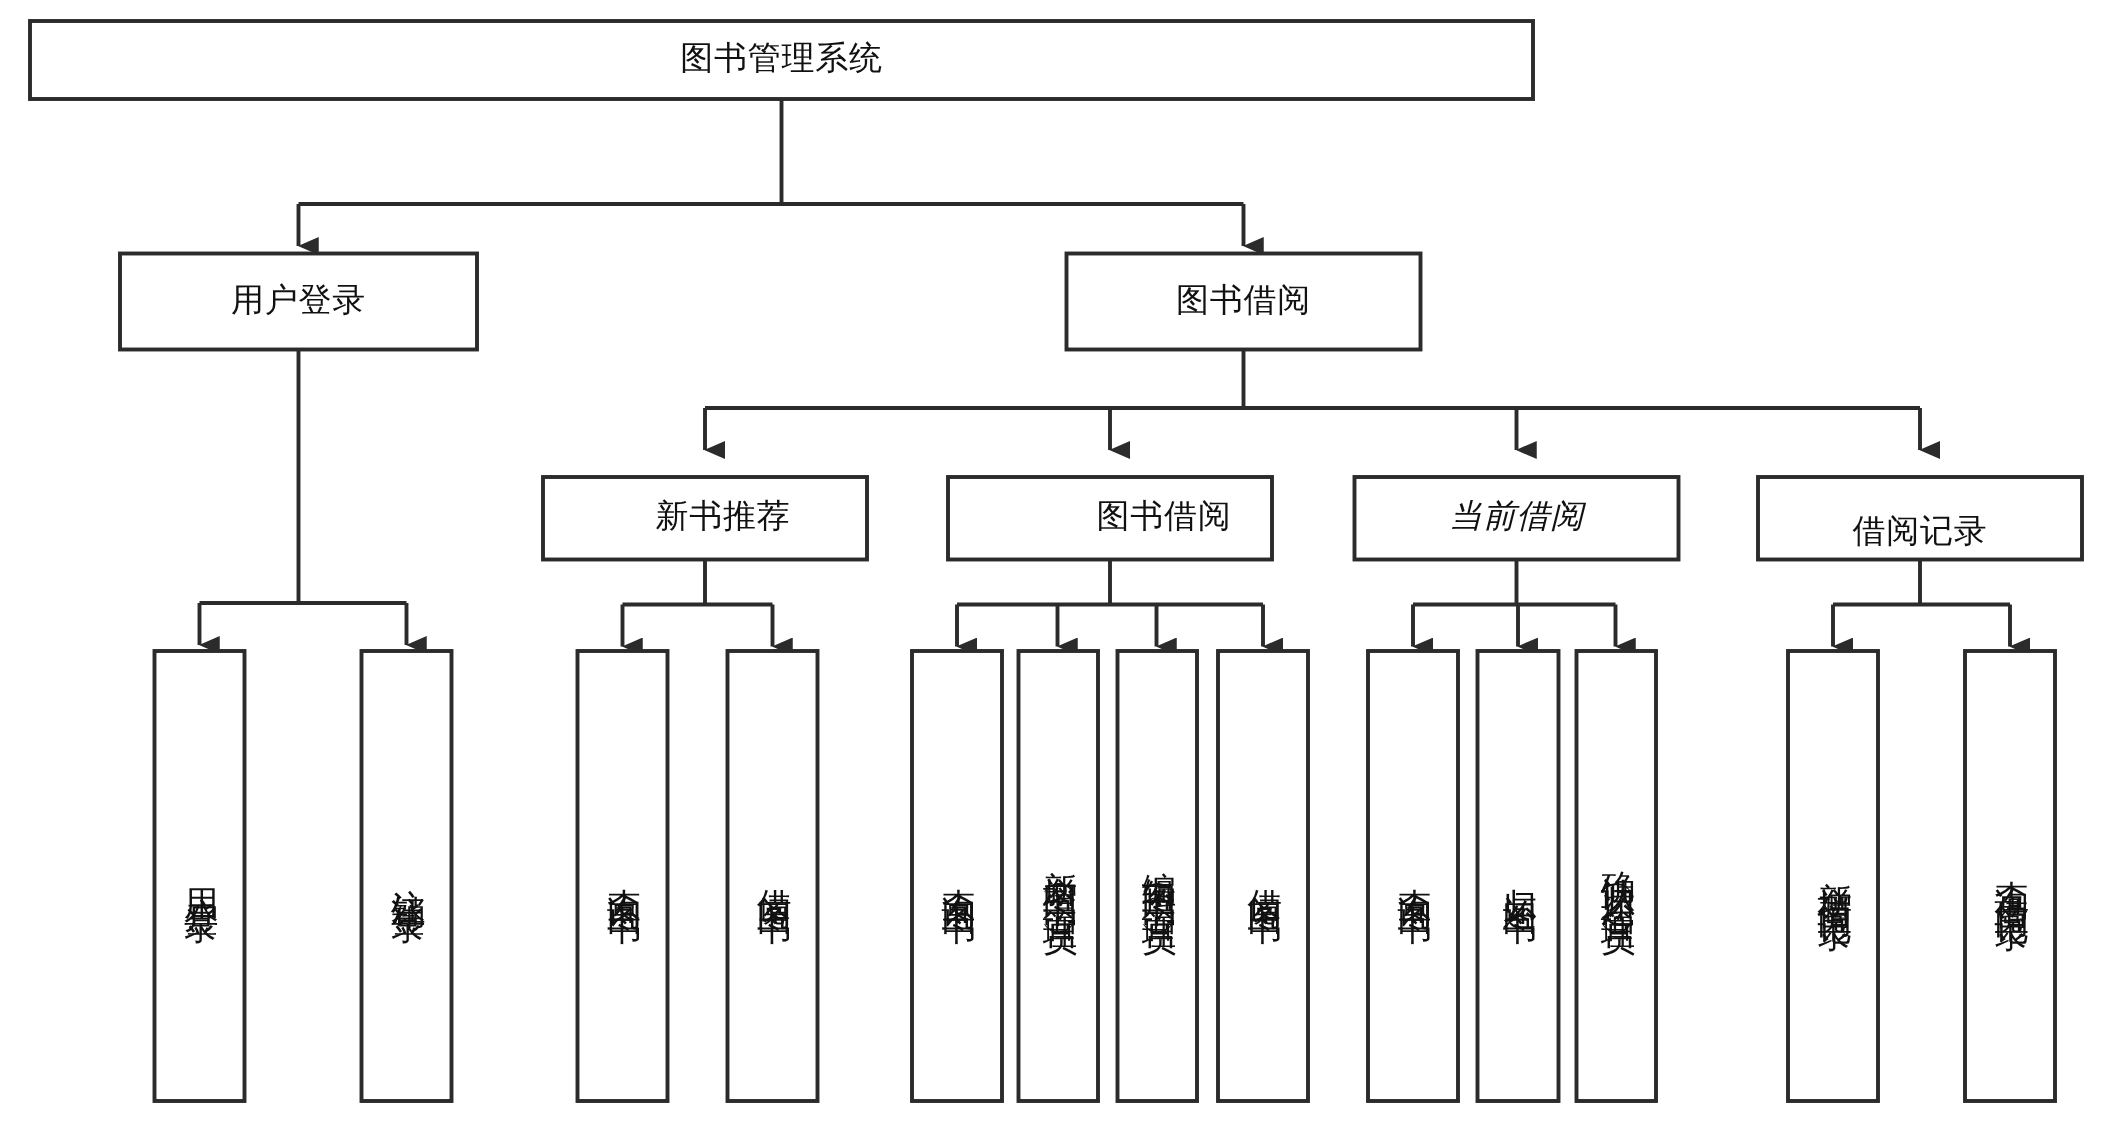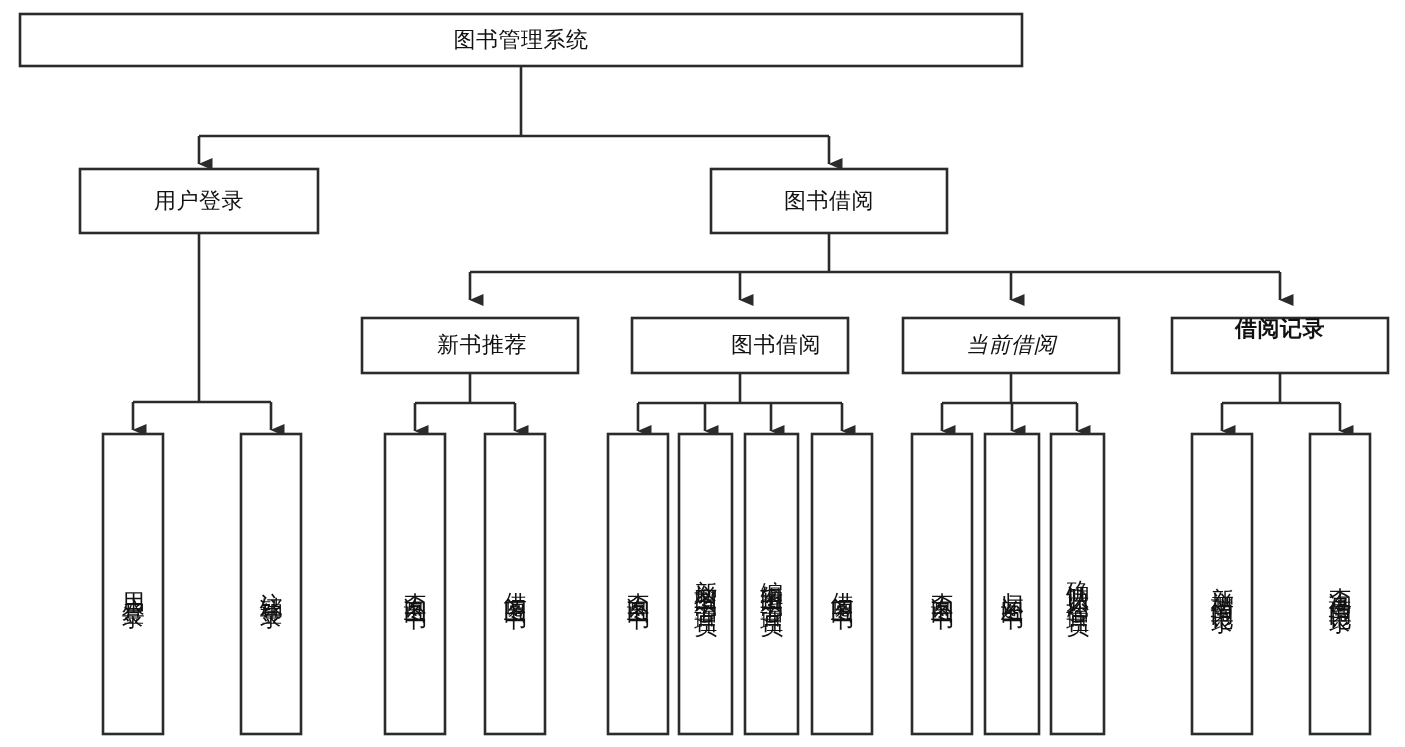--- a/index.html
+++ b/index.html
@@ -153,21 +153,21 @@
       </div>
       <div class="node-label horiz-label" style="left: 362px; top: 318px; width: 216px; height: 55px; padding-left: 12px;">
         <span>新书推荐</span>
       </div>
       <div class="node-label horiz-label" style="left: 632px; top: 318px; width: 216px; height: 55px; padding-left: 36px;">
         <span>图书借阅</span>
       </div>
       <div class="node-label horiz-label" style="left: 903px; top: 318px; width: 216px; height: 55px; font-style: italic;">
         <span>当前借阅</span>
       </div>
-      <div class="node-label horiz-label" style="left: 1172px; top: 302px; width: 216px; height: 55px; font-weight: bold;">
+      <div class="node-label horiz-label" style="left: 1172px; top: 328px; width: 216px; height: 55px;">
         <span>借阅记录</span>
       </div>
       <div class="node-label vert-label" style="left: 103px; top: 434px; width: 60px; height: 300px;">
         <span>用户登录</span>
       </div>
       <div class="node-label vert-label" style="left: 241px; top: 434px; width: 60px; height: 300px;">
         <span>注销登录</span>
       </div>
       <div class="node-label vert-label" style="left: 385px; top: 434px; width: 60px; height: 300px;">
         <span>查询图书</span>

